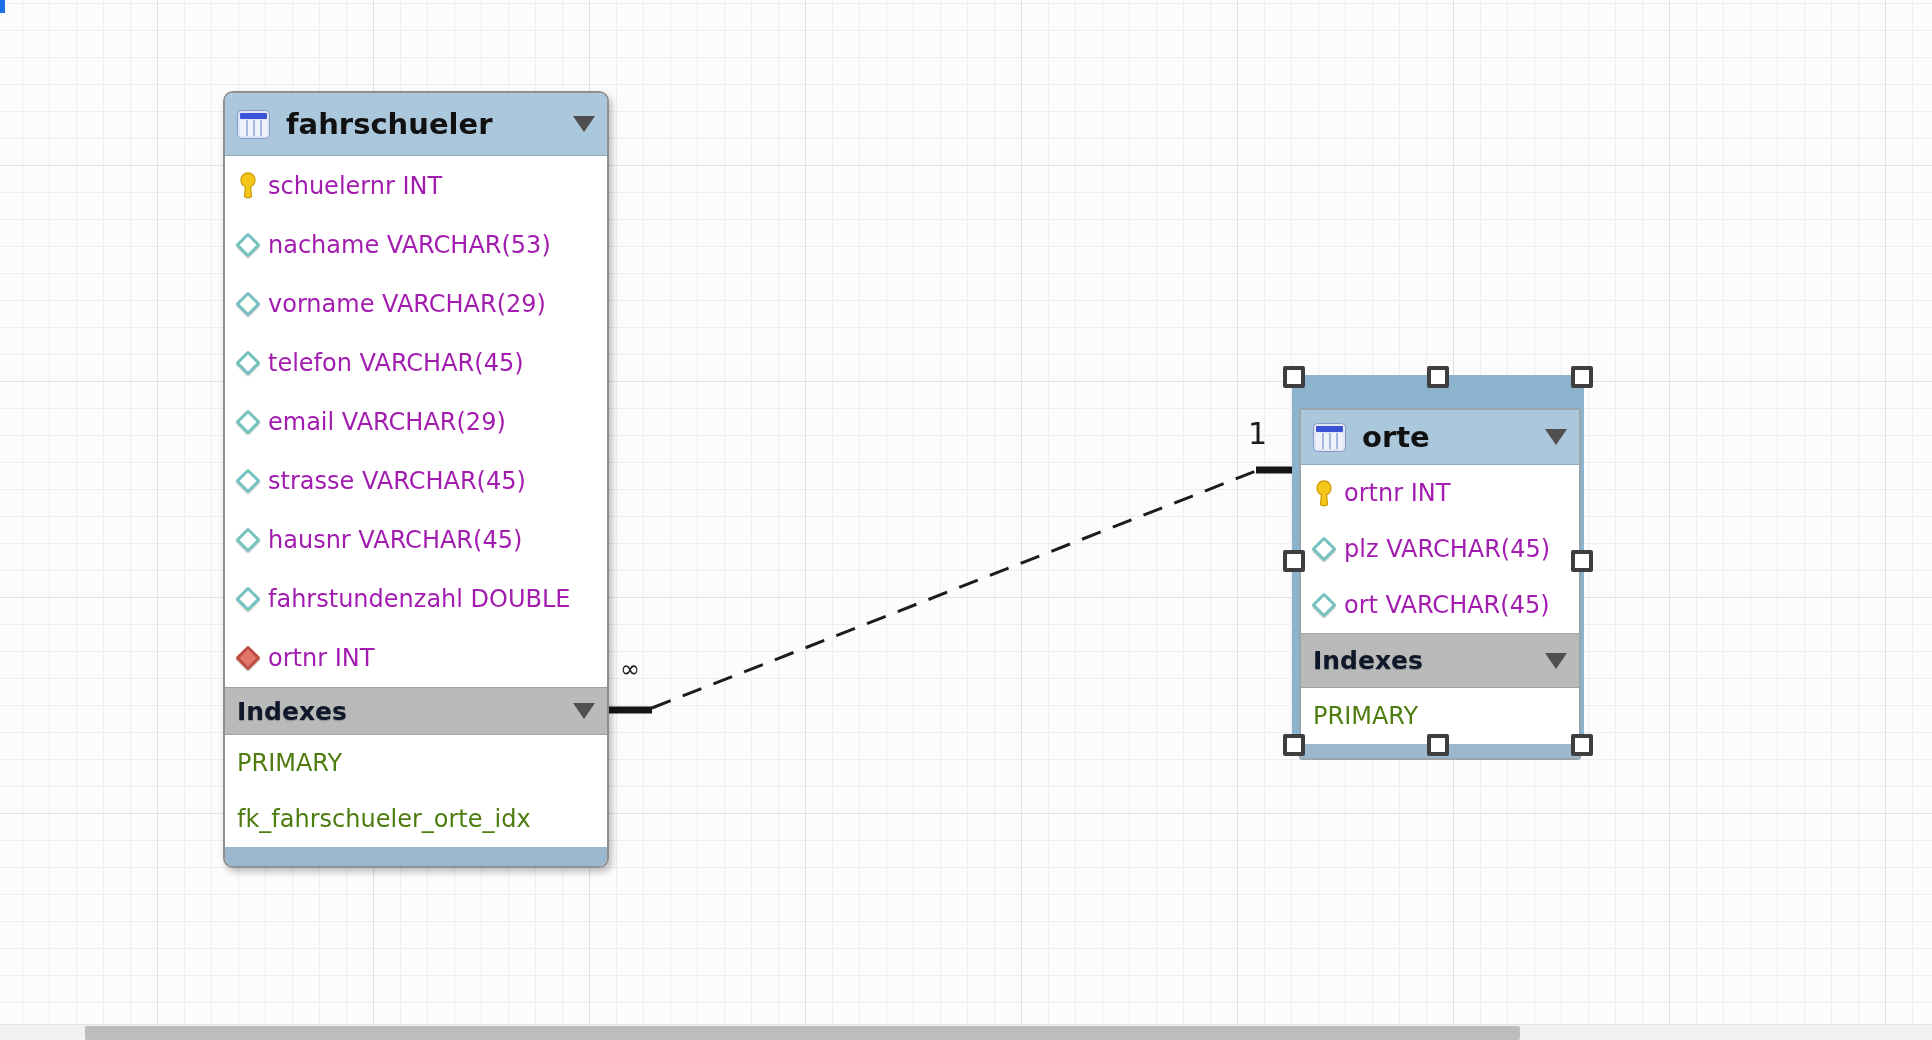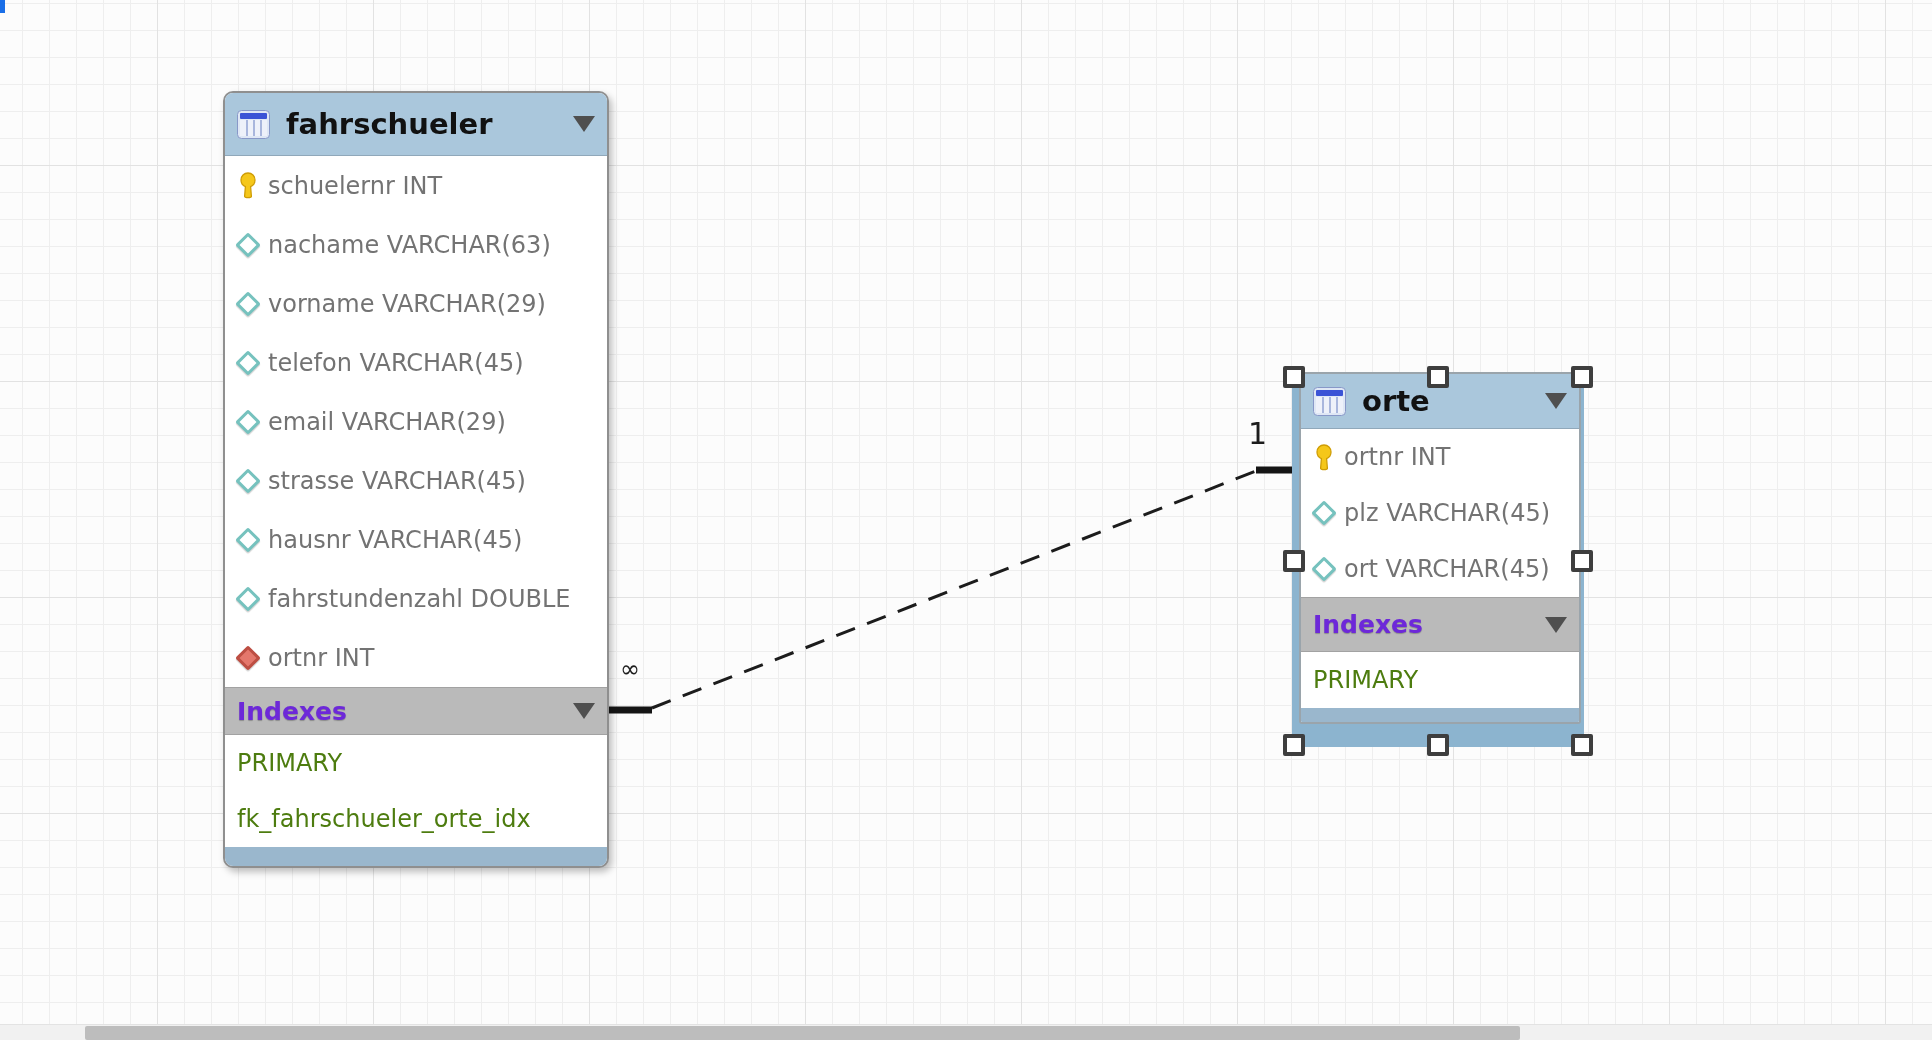--- a/index.html
+++ b/index.html
@@ -43,28 +43,28 @@
   .t-title{font-weight:bold;font-size:29px;color:#111;margin-left:16px;white-space:nowrap;}
   .tri{
     width:0;height:0;margin-left:auto;
     border-left:11px solid transparent;border-right:11px solid transparent;
     border-top:16px solid #4f4f4f;
     cursor:pointer;flex:0 0 auto;
   }
   .t-row{
     display:flex;align-items:center;background:#fff;
     padding:0 10px 0 12px;box-sizing:border-box;
-    font-size:24px;color:#737373;white-space:nowrap;
+    font-size:24px;color:#a21caf;white-space:nowrap;
   }
   .t-row .lbl{margin-left:9px;}
   .t-idx-header{
     display:flex;align-items:center;
     background:#bababa;border-top:1px solid #a2a2a2;border-bottom:1px solid #a2a2a2;
     padding:16px 12px;box-sizing:border-box;
-    font-weight:bold;font-size:25px;color:#6d28d9;
+    font-weight:bold;font-size:25px;color:#0f172a;
     text-shadow:0 1px 1px rgba(0,0,0,.25);
   }
   .t-idx-row{
     display:flex;align-items:center;background:#fff;
     padding:0 12px;box-sizing:border-box;
     font-size:24px;color:#4d7c0f;white-space:nowrap;
   }
   .t-footer{background:#9ab7cd;}
 
   
@@ -79,21 +79,21 @@
   
   #t-fahrschueler{left:223px;top:91px;width:382px;border-radius:10px;overflow:hidden;}
   #t-fahrschueler .t-header{height:63px;}
   #t-fahrschueler .t-row{height:59px;}
   #t-fahrschueler .t-idx-header{height:48px;}
   #t-fahrschueler .t-idx-row{height:56px;}
   #t-fahrschueler .t-footer{height:19px;}
 
   
   .selection{position:absolute;left:1292px;top:375px;width:292px;height:372px;background:#8cb4cf;}
-  #t-orte{left:1299px;top:372px;width:278px;border-radius:3px;overflow:hidden;border-color:#9aa4ab;box-shadow:none;}
+  #t-orte{left:1299px;top:408px;width:278px;border-radius:3px;overflow:hidden;border-color:#9aa4ab;box-shadow:none;}
   #t-orte .t-header{height:55px;}
   #t-orte .t-row{height:56px;}
   #t-orte .t-idx-header{height:55px;}
   #t-orte .t-idx-row{height:56px;}
   #t-orte .t-footer{height:14px;}
 
   .handle{
     position:absolute;width:14px;height:14px;
     background:#fff;border:4px solid #3e3e3e;border-radius:2px;
     cursor:pointer;z-index:30;
@@ -142,21 +142,21 @@
         <svg width="16" height="27" viewBox="0 0 16 27">
           <path d="M8 1 C12 1 15 4 15 8 C15 11.2 13 13.6 10.6 14.6 L11.4 24.5 C11.4 26 4.6 26 4.6 24.5 L5.4 14.6 C3 13.6 1 11.2 1 8 C1 4 4 1 8 1 Z" fill="#f5c71a" stroke="#cf9d05" stroke-width="1.3"></path>
         </svg>
       </span>
       <span class="lbl">schuelernr INT</span>
     </div>
     <div class="t-row">
       <span class="icon-wrap">
           <span class="diamond"></span>
         </span>
-      <span class="lbl">nachame VARCHAR(63)</span>
+      <span class="lbl">nachame VARCHAR(53)</span>
     </div>
     <div class="t-row">
       <span class="icon-wrap">
           <span class="diamond"></span>
         </span>
       <span class="lbl">vorname VARCHAR(29)</span>
     </div>
     <div class="t-row">
       <span class="icon-wrap">
           <span class="diamond"></span>

